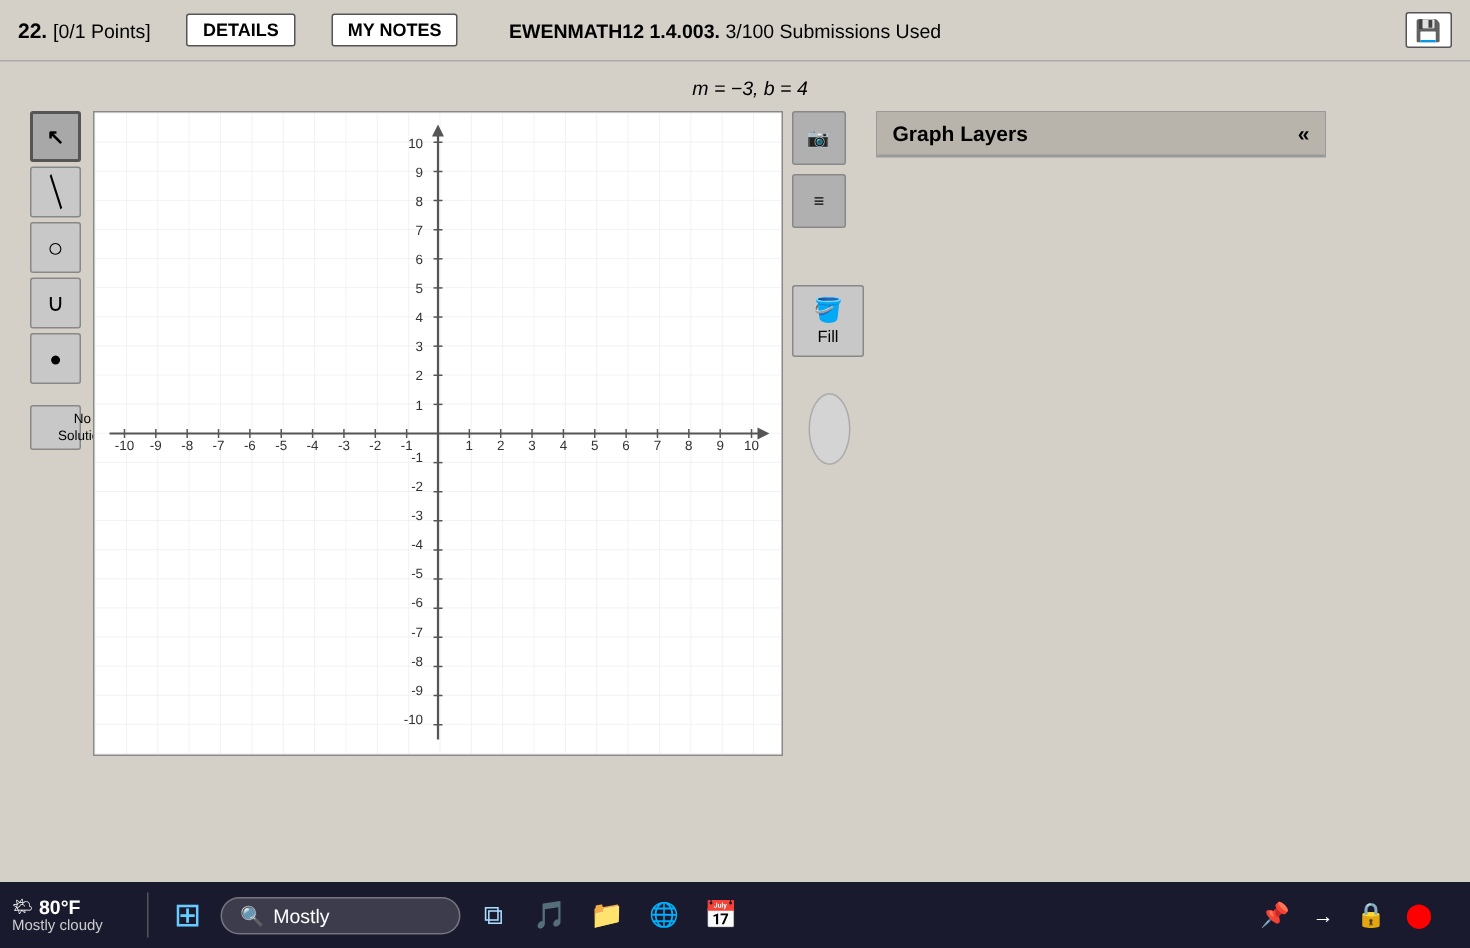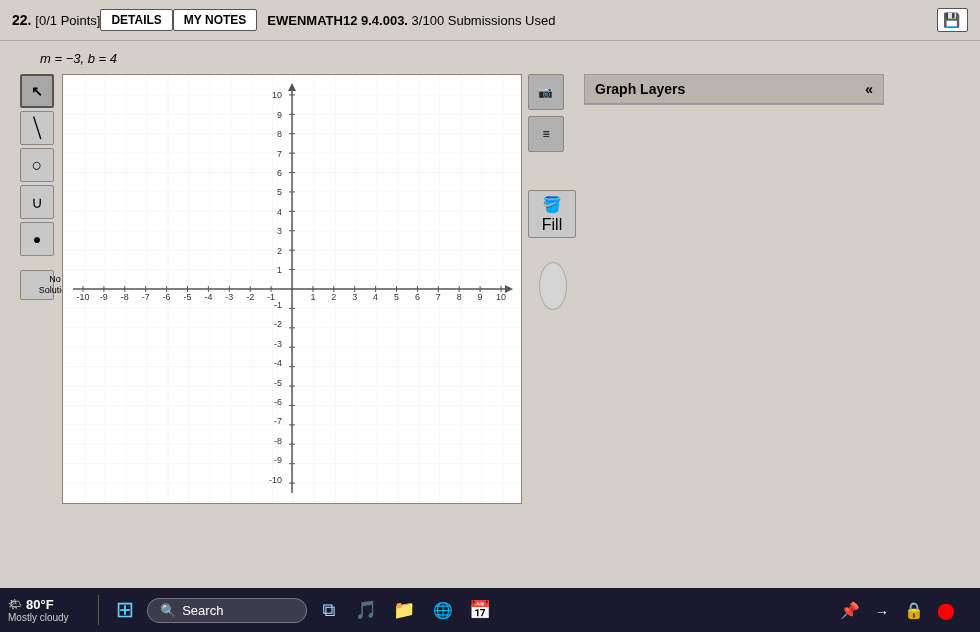--- a/index.html
+++ b/index.html
@@ -12,21 +12,21 @@
       overflow: hidden;
       position: relative;
     }
 
     
     .top-bar {
       background: #d4d0c8;
       padding: 8px 12px;
       display: flex;
       align-items: center;
-      gap: 0;
+      gap: 24px;
       border-bottom: 1px solid #aaa;
     }
     .question-number {
       font-size: 14px;
       font-weight: bold;
     }
     .btn-outline {
       background: white;
       border: 1.5px solid #555;
       padding: 3px 10px;
@@ -58,20 +58,21 @@
     }
     .question-text {
       font-size: 13px;
       margin-bottom: 6px;
     }
     .equation {
       font-size: 13px;
       font-style: italic;
       margin-bottom: 8px;
       margin-left: 20px;
+      text-align: center;
     }
 
     
     .graph-container {
       display: flex;
       gap: 6px;
       align-items: flex-start;
     }
 
     
@@ -272,21 +273,21 @@
 <body>
 
 <div class="top-bar">
   <span class="question-number">
     <span>22.</span>
     <span style="font-weight:normal; font-size:13px;">[0/1 Points]</span>
   </span>
   <button class="btn-outline">DETAILS</button>
   <button class="btn-outline">MY NOTES</button>
   <span class="submission-info">
-    <strong>EWENMATH12 9.4.003.</strong>
+    <strong>EWENMATH12 1.4.003.</strong>
     <span>3/100 Submissions Used</span>
   </span>
   <button class="save-btn" style="margin-left:auto; padding:3px 6px; font-size:14px;">💾</button>
 </div>
 
 <div class="content-area">
   <p class="equation">m = −3, b = 4</p>
 
   <div class="graph-container">
 
@@ -424,21 +425,21 @@
     <div class="right-panel">
       <div class="right-btn" style="background:#b0b0b0;">
         <span style="font-size:12px;">📷</span>
       </div>
       <div class="right-btn" style="background:#b0b0b0; margin-top:2px;">
         <span style="font-size:12px;">≡</span>
       </div>
       <div style="margin-top:30px;"></div>
       <div class="fill-btn">
         <span style="font-size:16px;">🪣</span>
-        <span style="font-size:16px;">Fill</span>
+        <span style="font-size:11px;">Fill</span>
       </div>
 
       <div style="margin-top:20px; display:flex; justify-content:center;">
         <div class="oval-shape"></div>
       </div>
     </div>
 
     <div class="graph-layers-panel">
       <div class="panel-header">
         <span class="panel-title">Graph Layers</span>
@@ -454,21 +455,21 @@
     <div style="display:flex; align-items:center; gap:4px;">
       <span>🌤</span>
       <span class="taskbar-temp">80°F</span>
     </div>
     <span style="font-size:10px; color:#ccc;">Mostly cloudy</span>
   </div>
   <div class="taskbar-divider"></div>
   <div class="taskbar-icon" style="font-size:22px; color:#6cf;">⊞</div>
   <div class="taskbar-search">
     <span>🔍</span>
-    <span>Search</span>
+    <span>Mostly</span>
   </div>
   <div class="taskbar-icon" style="color:#adf;">⧉</div>
   <div class="taskbar-icon">🎵</div>
   <div class="taskbar-icon">📁</div>
   <div class="taskbar-icon" style="font-size:16px; color:#3af;">🌐</div>
   <div class="taskbar-icon">📅</div>
   <div class="taskbar-right">
     <div class="taskbar-right-icon">📌</div>
     <div class="taskbar-right-icon" style="font-size:14px;">→</div>
     <div class="taskbar-right-icon">🔒</div>

